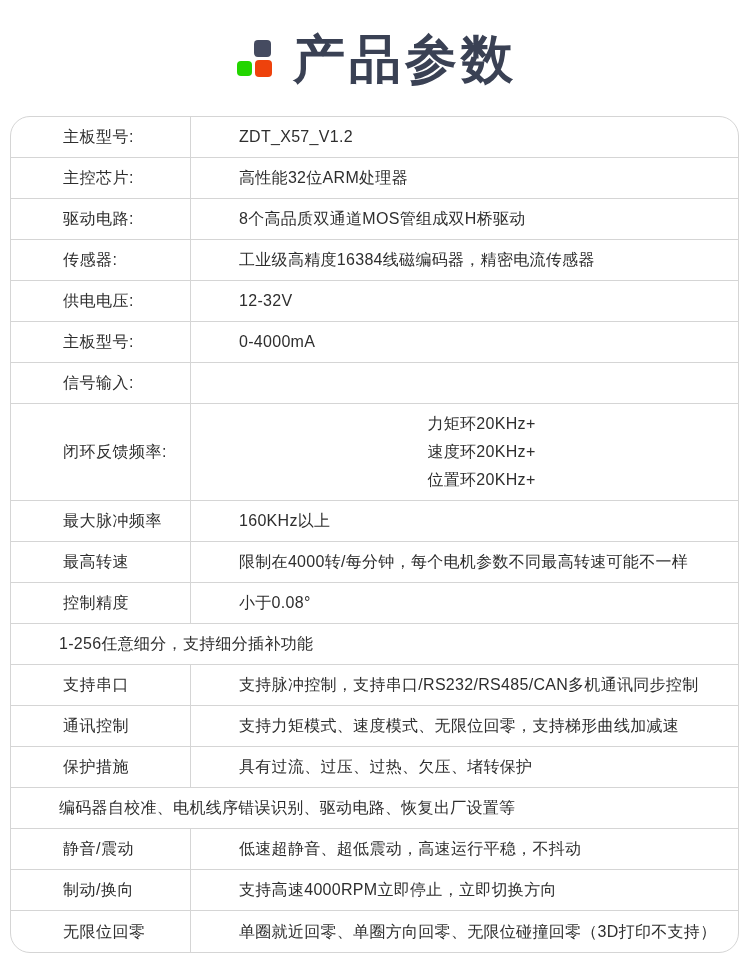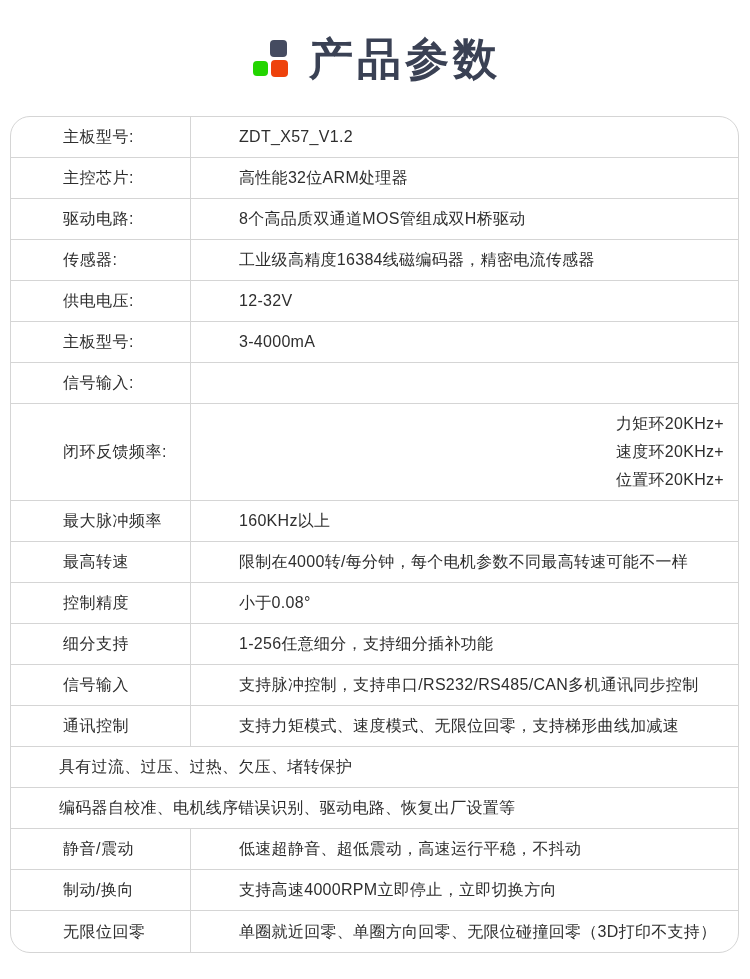--- a/index.html
+++ b/index.html
@@ -26,21 +26,21 @@
     position: relative;
     width: 40px; height: 38px;
     flex: 0 0 40px;
   }
   .sq { position: absolute; border-radius: 4px; }
   .sq-dark   { width: 17px; height: 17px; background: var(--icon-dark);   top: 0;    left: 21px; }
   .sq-green  { width: 15px; height: 15px; background: var(--icon-green);  top: 21px; left: 4px;  }
   .sq-orange { width: 17px; height: 17px; background: var(--icon-orange); top: 20px; left: 22px; }
   .title {
     margin: 0;
-    font-size: 44px;
+    font-size: 52px;
     font-weight: 800;
     letter-spacing: 4px;
     color: var(--title, #3a4154);
     line-height: 1;
     white-space: nowrap;
   }
 
   
   .spec-table {
     margin: 28px 11px 0 10px;
@@ -70,21 +70,21 @@
     padding: 6px 8px 6px 52px;
     letter-spacing: 0.5px;
   }
   .cell.value {
     flex: 1 1 auto;
     padding: 6px 14px 6px 48px;
     letter-spacing: 0.3px;
   }
   .row.tall .cell.value {
     flex-direction: column;
-    align-items: flex-end;
+    align-items: center;
     justify-content: center;
   }
   .row.tall .vline { line-height: 28px; }
 </style>
 </head>
 <body>
 
 <div class="page">
 
   <div class="header">
@@ -117,21 +117,21 @@
     <div class="cell value">工业级高精度16384线磁编码器，精密电流传感器</div>
   </div>
 
   <div class="row">
     <div class="cell label">供电电压:</div>
     <div class="cell value">12-32V</div>
   </div>
 
   <div class="row">
     <div class="cell label">主板型号:</div>
-    <div class="cell value">3-4000mA</div>
+    <div class="cell value">0-4000mA</div>
   </div>
 
   <div class="row">
     <div class="cell label">信号输入:</div>
   </div>
 
   <div class="row tall">
     <div class="cell label">闭环反馈频率:</div>
     <div class="cell value">
           <div class="vline">力矩环20KHz+</div>
@@ -149,35 +149,35 @@
     <div class="cell label">最高转速</div>
     <div class="cell value">限制在4000转/每分钟，每个电机参数不同最高转速可能不一样</div>
   </div>
 
   <div class="row">
     <div class="cell label">控制精度</div>
     <div class="cell value">小于0.08°</div>
   </div>
 
   <div class="row">
-    <div class="cell label">细分支持</div>
     <div class="cell value">1-256任意细分，支持细分插补功能</div>
   </div>
 
   <div class="row">
-    <div class="cell label">信号输入</div>
+    <div class="cell label">支持串口</div>
     <div class="cell value">支持脉冲控制，支持串口/RS232/RS485/CAN多机通讯同步控制</div>
   </div>
 
   <div class="row">
     <div class="cell label">通讯控制</div>
     <div class="cell value">支持力矩模式、速度模式、无限位回零，支持梯形曲线加减速</div>
   </div>
 
   <div class="row">
+    <div class="cell label">保护措施</div>
     <div class="cell value">具有过流、过压、过热、欠压、堵转保护</div>
   </div>
 
   <div class="row">
     <div class="cell value">编码器自校准、电机线序错误识别、驱动电路、恢复出厂设置等</div>
   </div>
 
   <div class="row">
     <div class="cell label">静音/震动</div>
     <div class="cell value">低速超静音、超低震动，高速运行平稳，不抖动</div>

